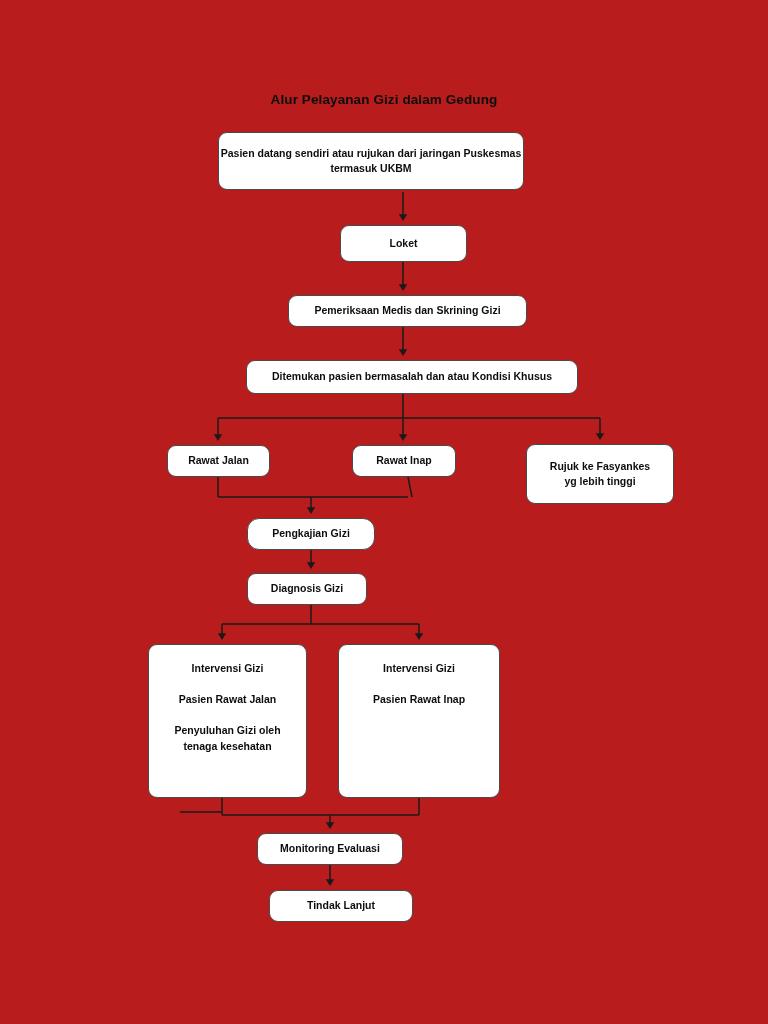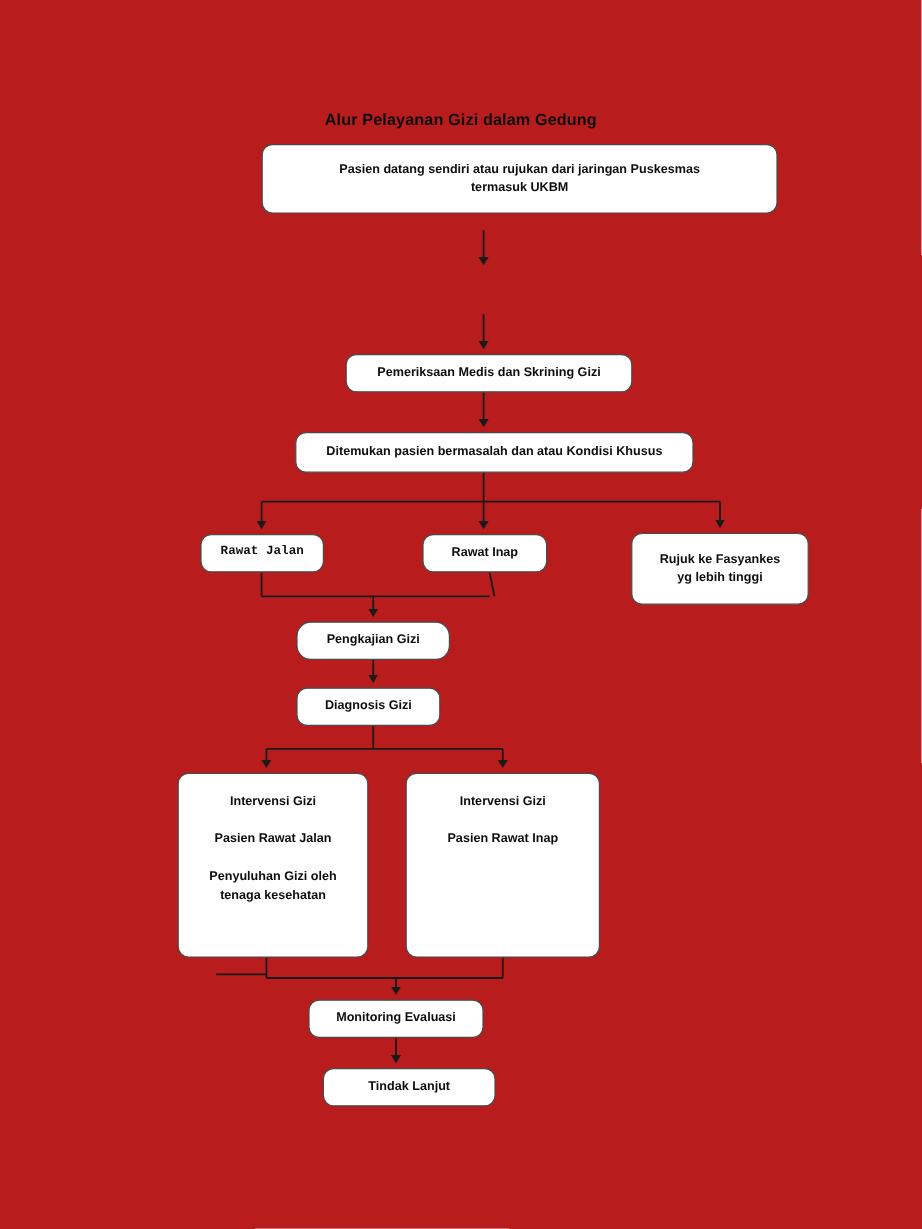--- a/index.html
+++ b/index.html
@@ -115,35 +115,38 @@
       <line x1="222" y1="798" x2="222" y2="815"></line>
       <line x1="419" y1="798" x2="419" y2="815"></line>
       <line x1="222" y1="815" x2="419" y2="815"></line>
       <line x1="180" y1="812" x2="222" y2="812"></line>
       <line x1="330" y1="815" x2="330" y2="827" marker-end="url(#arrowhead)"></line>
 
       <line x1="330" y1="865" x2="330" y2="884" marker-end="url(#arrowhead)"></line>
     </g>
   </svg>
 
-  <div class="node" style="left:218px; top:120px; width:430px; height:58px;">
+  <div class="node" style="left:218px; top:132px; width:306px; height:58px;">
     <span class="ln">Pasien datang sendiri atau rujukan dari jaringan Puskesmas</span>
     <span class="ln">termasuk UKBM</span>
   </div>
 
+  <div class="node" style="left:340px; top:225px; width:127px; height:37px;">
+    <span class="ln">Loket</span>
+  </div>
 
   <div class="node" style="left:288px; top:295px; width:239px; height:32px;">
     <span class="ln">Pemeriksaan Medis dan Skrining Gizi</span>
   </div>
 
   <div class="node" style="left:246px; top:360px; width:332px; height:34px;">
     <span class="ln">Ditemukan pasien bermasalah dan atau Kondisi Khusus</span>
   </div>
 
-  <div class="node" style="left:167px; top:445px; width:103px; height:32px;font-family:Liberation Mono, monospace;">
+  <div class="node" style="left:167px; top:445px; width:103px; height:32px;">
     <span class="ln">Rawat Jalan</span>
   </div>
 
   <div class="node" style="left:352px; top:445px; width:104px; height:32px;">
     <span class="ln">Rawat Inap</span>
   </div>
 
   <div class="node" style="left:526px; top:444px; width:148px; height:60px;">
     <span class="ln">Rujuk ke Fasyankes</span>
     <span class="ln">yg lebih tinggi</span>

